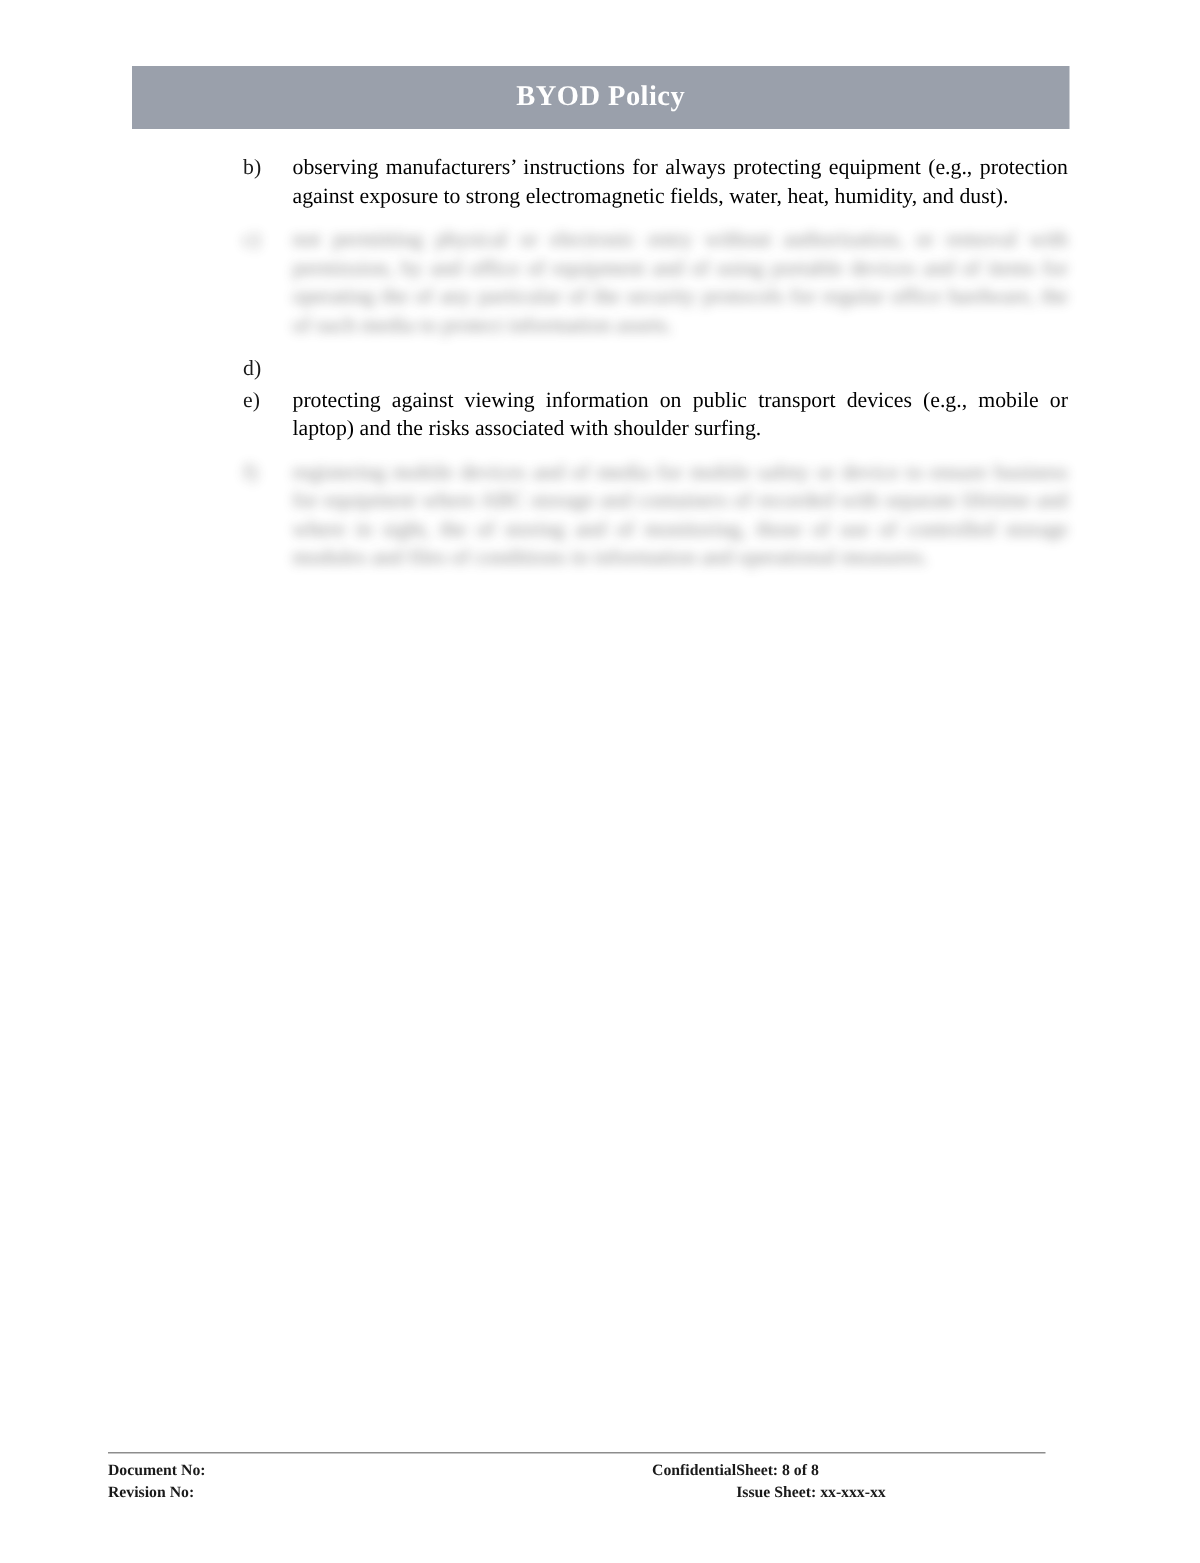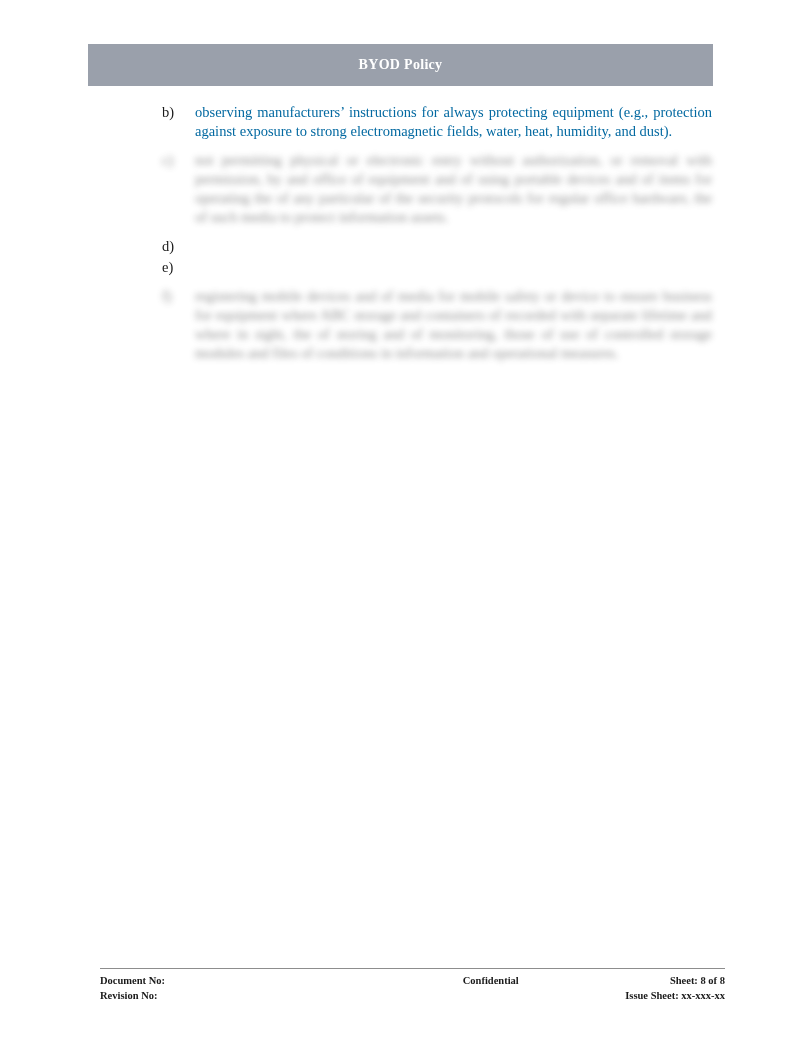--- a/index.html
+++ b/index.html
@@ -28,21 +28,21 @@
     width: 625px;
     height: 42px;
     background: #9aa0ab;
     display: flex;
     align-items: center;
     justify-content: center;
   }
   .header-title {
     font-family: "Liberation Serif", serif;
     font-weight: bold;
-    font-size: 14px;
+    font-size: 19px;
     color: #ffffff;
     letter-spacing: 0.3px;
   }
   .content {
     position: absolute;
     left: 88px;
     top: 103px;
     width: 625px;
   }
   .list-item {
@@ -57,21 +57,21 @@
     line-height: 19px;
     padding-left: 74px;
     box-sizing: content-box;
     color: #1a1a1a;
   }
   .item-text {
     flex: 1 1 auto;
     font-size: 14.5px;
     line-height: 19px;
     text-align: justify;
-    color: #0369a1;
+    color: #000000;
     padding-right: 1px;
   }
   .gap-sm { height: 10px; }
   .gap-xs { height: 2px; }
 
   
   .redacted {
     position: relative;
     filter: blur(3.4px);
     opacity: 0.62;
@@ -79,38 +79,38 @@
   }
   .redacted .item-text {
     color: #4a4a4a;
   }
   .redacted .marker {
     color: #4a4a4a;
   }
 
   .footer {
     position: absolute;
-    left: 100px;
+    left: 72px;
     top: 968px;
     width: 625px;
     border-top: 1px solid #8d8d8d;
     padding-top: 4px;
     font-size: 10.5px;
     font-family: "Liberation Serif", serif;
     color: #1a1a1a;
   }
   .footer-row {
     display: flex;
     justify-content: space-between;
     align-items: baseline;
     line-height: 15px;
   }
   .footer-left { flex: 0 0 33%; text-align: left; }
   .footer-center { flex: 0 0 34%; text-align: right; }
-  .footer-right { flex: 0 0 33%; text-align: right; }
+  .footer-right { flex: 0 0 33%; }
   .footer-bold { font-weight: bold; }
 </style>
 </head>
 <body>
 
 <div class="page">
 
   <div class="header-bar">
     <div class="header-title">BYOD Policy</div>
   </div>
@@ -132,20 +132,21 @@
     <div class="gap-sm"></div>
 
     <div class="list-item">
       <div class="marker">d)</div>
     </div>
 
     <div class="gap-xs"></div>
 
     <div class="list-item">
       <div class="marker">e)</div>
+      <div class="item-text">protecting against viewing information on public transport devices (e.g., mobile or laptop) and the risks associated with shoulder surfing.</div>
     </div>
 
     <div class="gap-sm"></div>
 
     <div class="list-item redacted">
       <div class="marker">f)</div>
       <div class="item-text">registering mobile devices and of media for mobile safety or device to ensure business for equipment where ABC storage and containers of recorded with separate lifetime and where in sight, the of storing and of monitoring, those of use of controlled storage modules and files of conditions in information and operational measures.</div>
     </div>
 
   </div>

